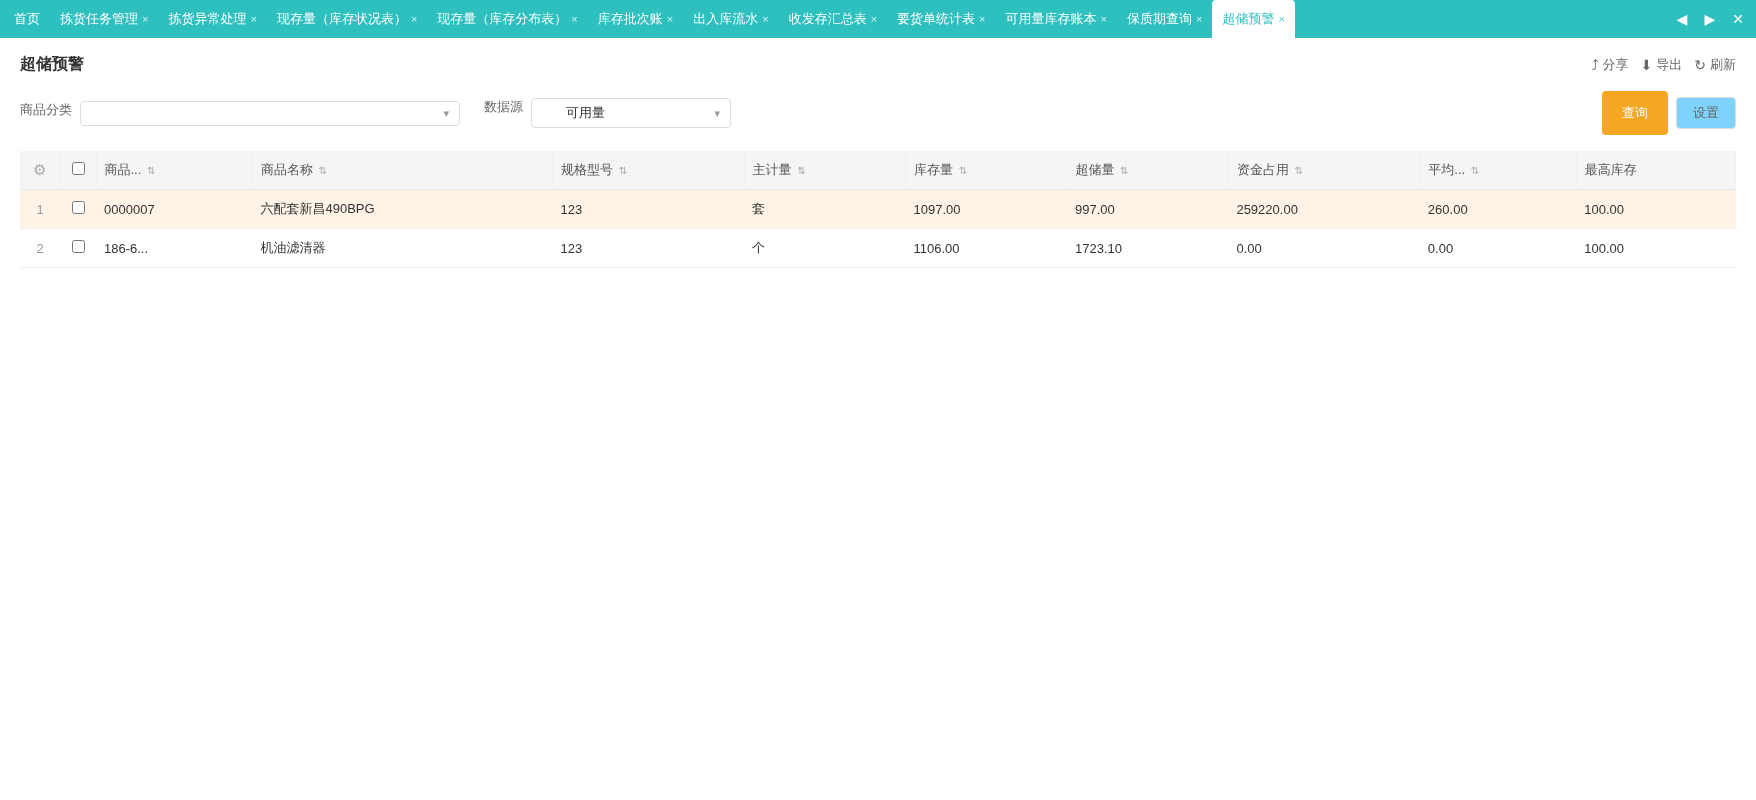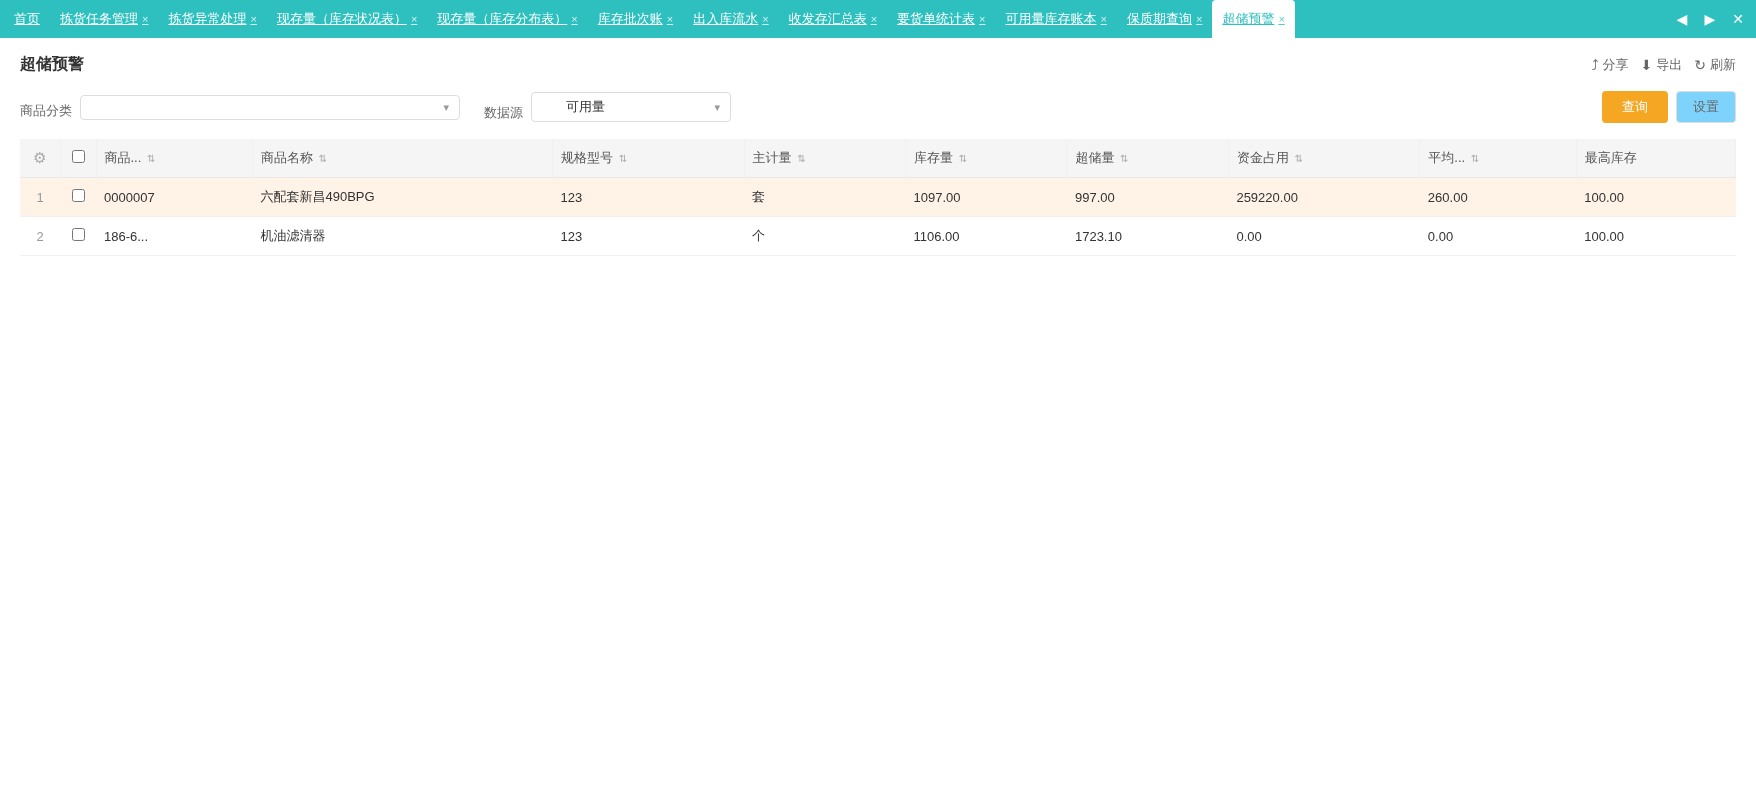--- a/index.html
+++ b/index.html
@@ -17,21 +17,20 @@
     .nav-item {
       display: flex;
       align-items: center;
       padding: 17px 10px;
       height: 38px;
       color: #fff;
       font-size: 13px;
       cursor: pointer;
       white-space: nowrap;
       flex-shrink: 0;
-      text-decoration: underline;
     }
     .nav-item.active {
       background: #fff;
       color: #2ebfbf;
       border-radius: 4px 4px 0 0;
     }
     .nav-close {
       margin-left: 4px;
       font-size: 11px;
       opacity: 0.8;
@@ -85,21 +84,21 @@
 
     
     .filter-bar {
       display: flex;
       align-items: center;
       gap: 24px;
       margin-bottom: 16px;
     }
     .filter-item {
       display: flex;
-      align-items: flex-end;
+      align-items: flex-start;
       gap: 8px;
     }
     .filter-label {
       color: #666;
       font-size: 13px;
       white-space: nowrap;
     }
     .filter-select {
       display: flex;
       align-items: center;
@@ -123,21 +122,21 @@
       margin-left: auto;
       display: flex;
       align-items: center;
       gap: 8px;
     }
     .btn-query {
       background: #f5a623;
       color: #fff;
       border: none;
       border-radius: 4px;
-      padding: 7px 20px;
+      padding: 13px 20px;
       cursor: pointer;
       font-size: 13px;
     }
     .btn-settings {
       background: #7dd3fc;
       color: #666;
       border: 1px solid #ddd;
       border-radius: 4px;
       padding: 6px 16px;
       cursor: pointer;

